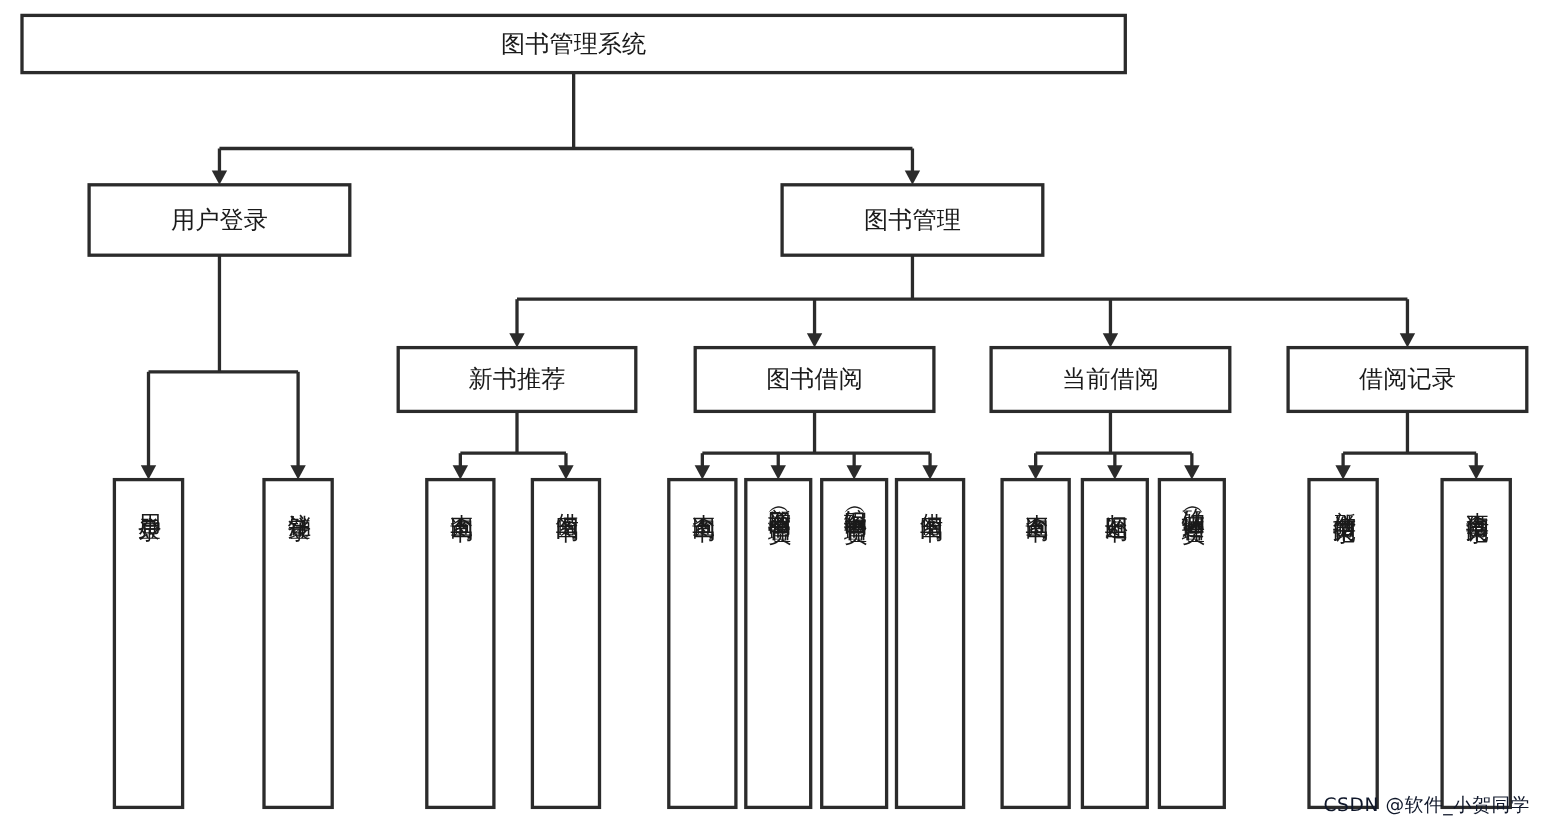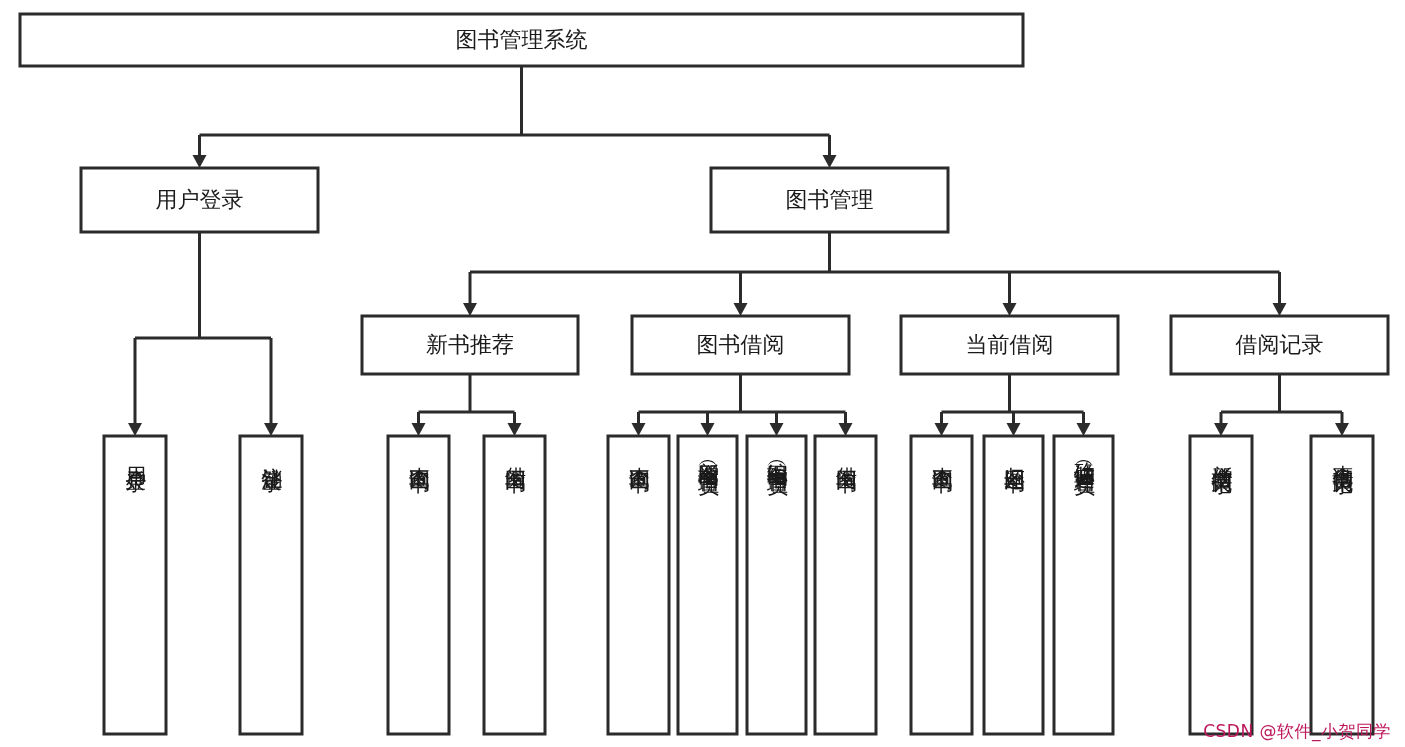--- a/index.html
+++ b/index.html
@@ -25,21 +25,21 @@
     writing-mode:vertical-rl;
     text-orientation:upright;
     glyph-orientation-vertical:0;
     letter-spacing:2px;
   }
   .watermark{
     position:absolute;
     right:14px;bottom:4px;
     font-family:"DejaVu Sans","Liberation Sans",sans-serif;
     font-size:17px;
-    color:#be185d;
+    color:#0f172a;
     white-space:nowrap;
     letter-spacing:0.5px;
     pointer-events:none;
   }
 </style>
 </head>
 <body>
 
 <div id="diagram-root">
   <svg id="diagram-svg" width="1405" height="747" viewBox="0 0 1405 747" xmlns="http://www.w3.org/2000/svg">

